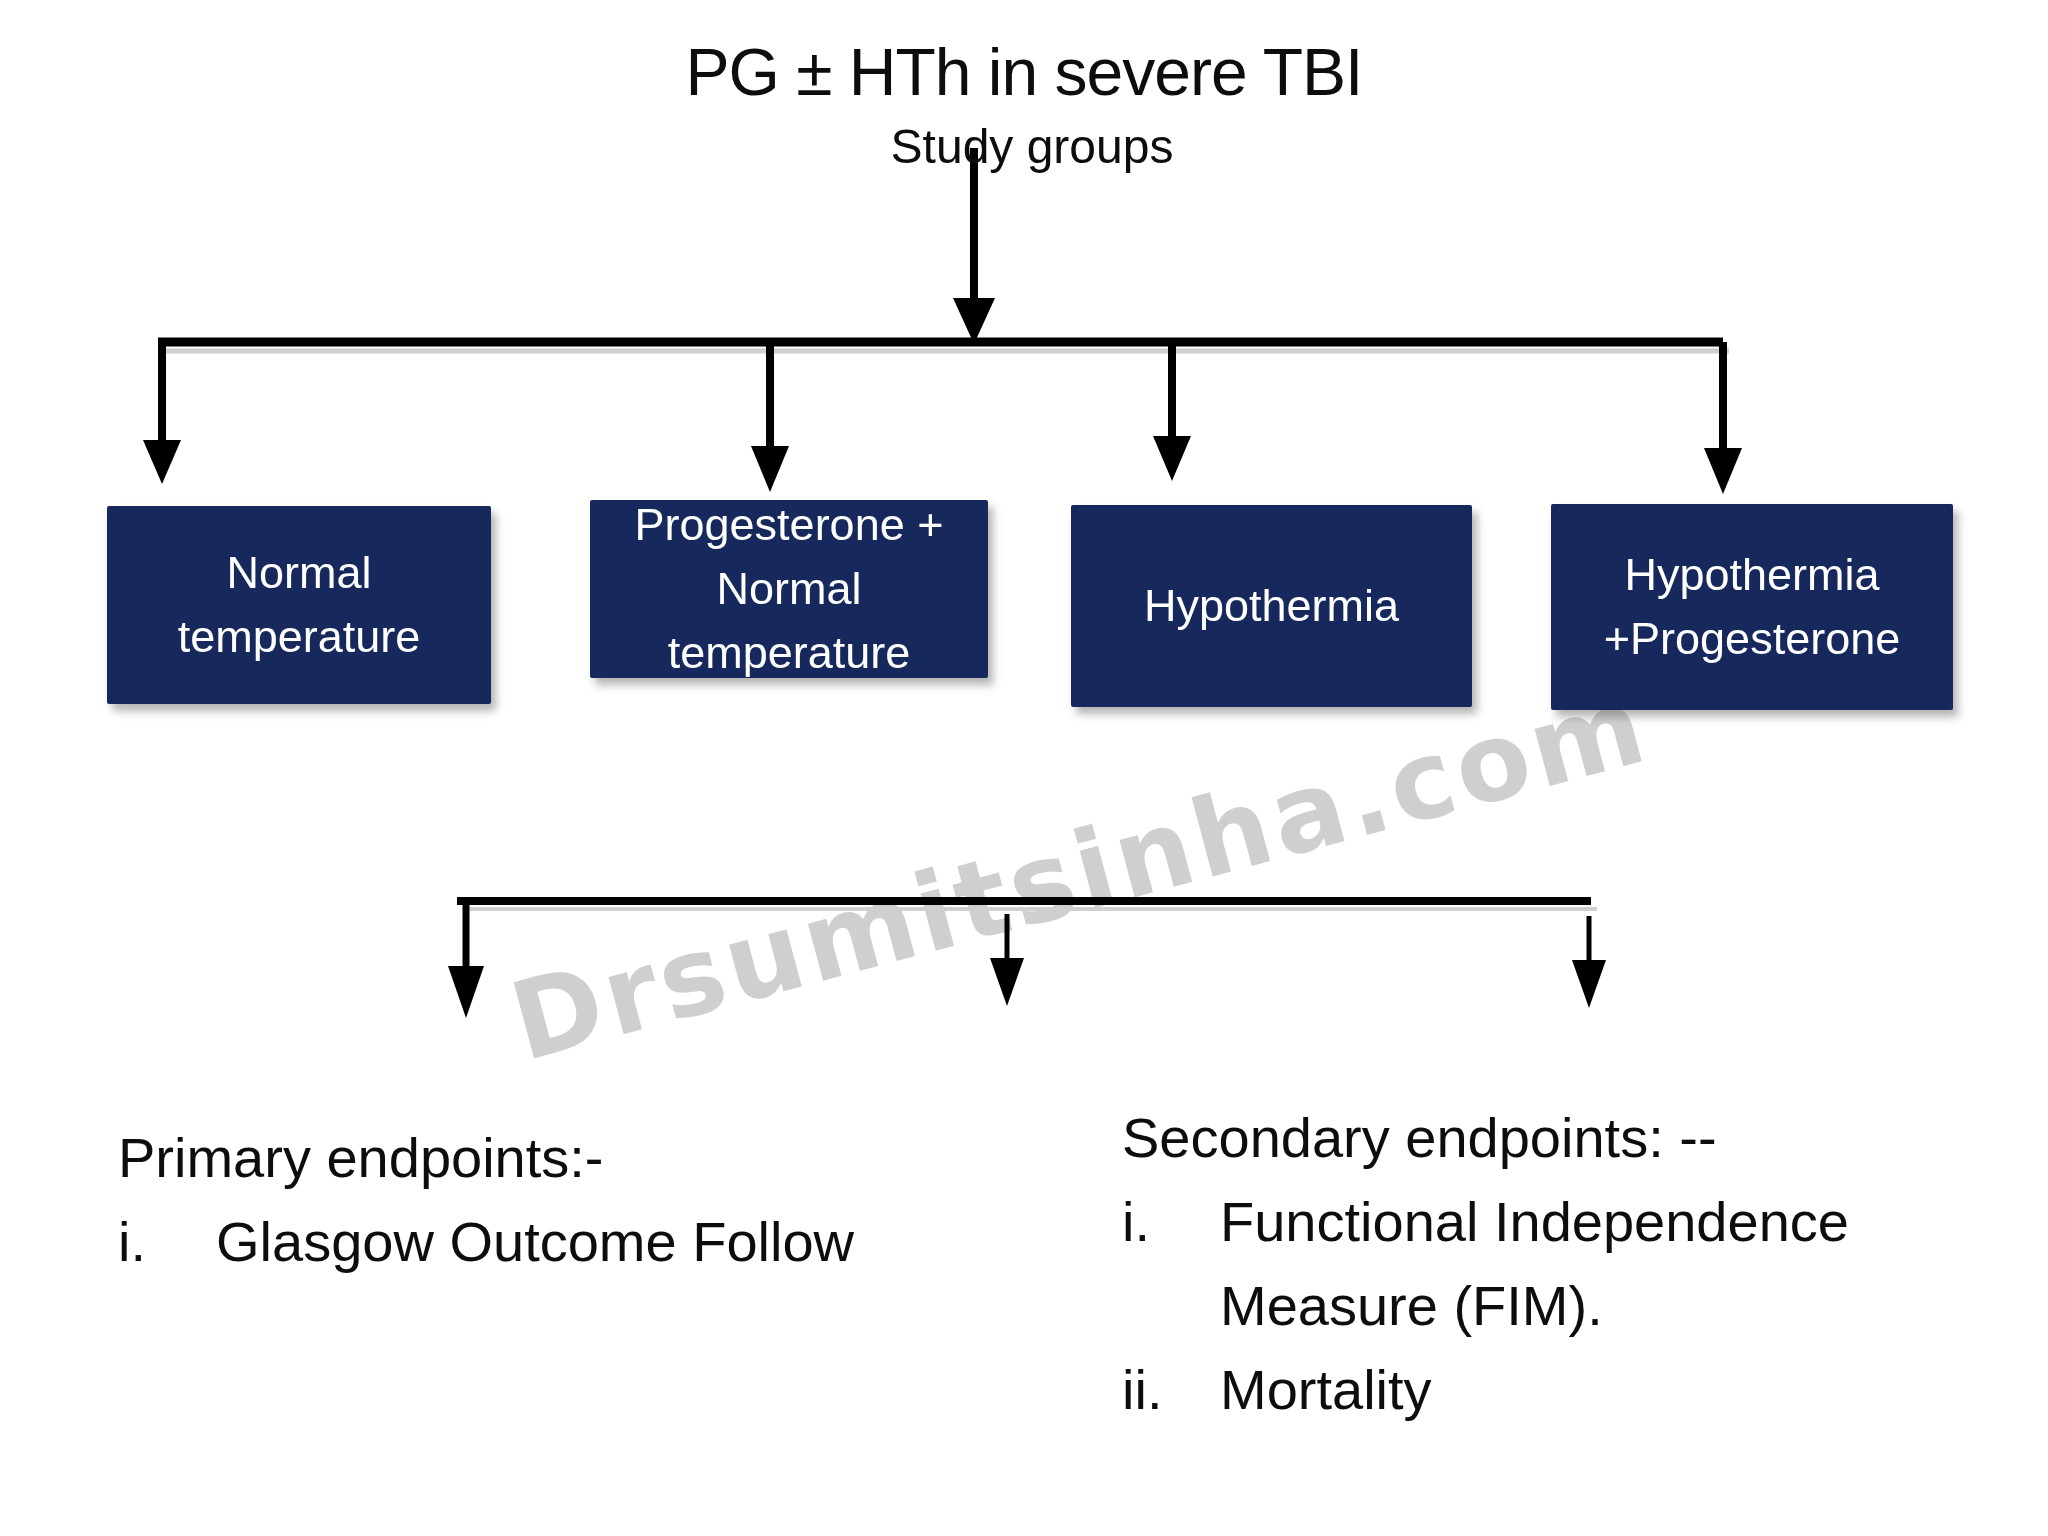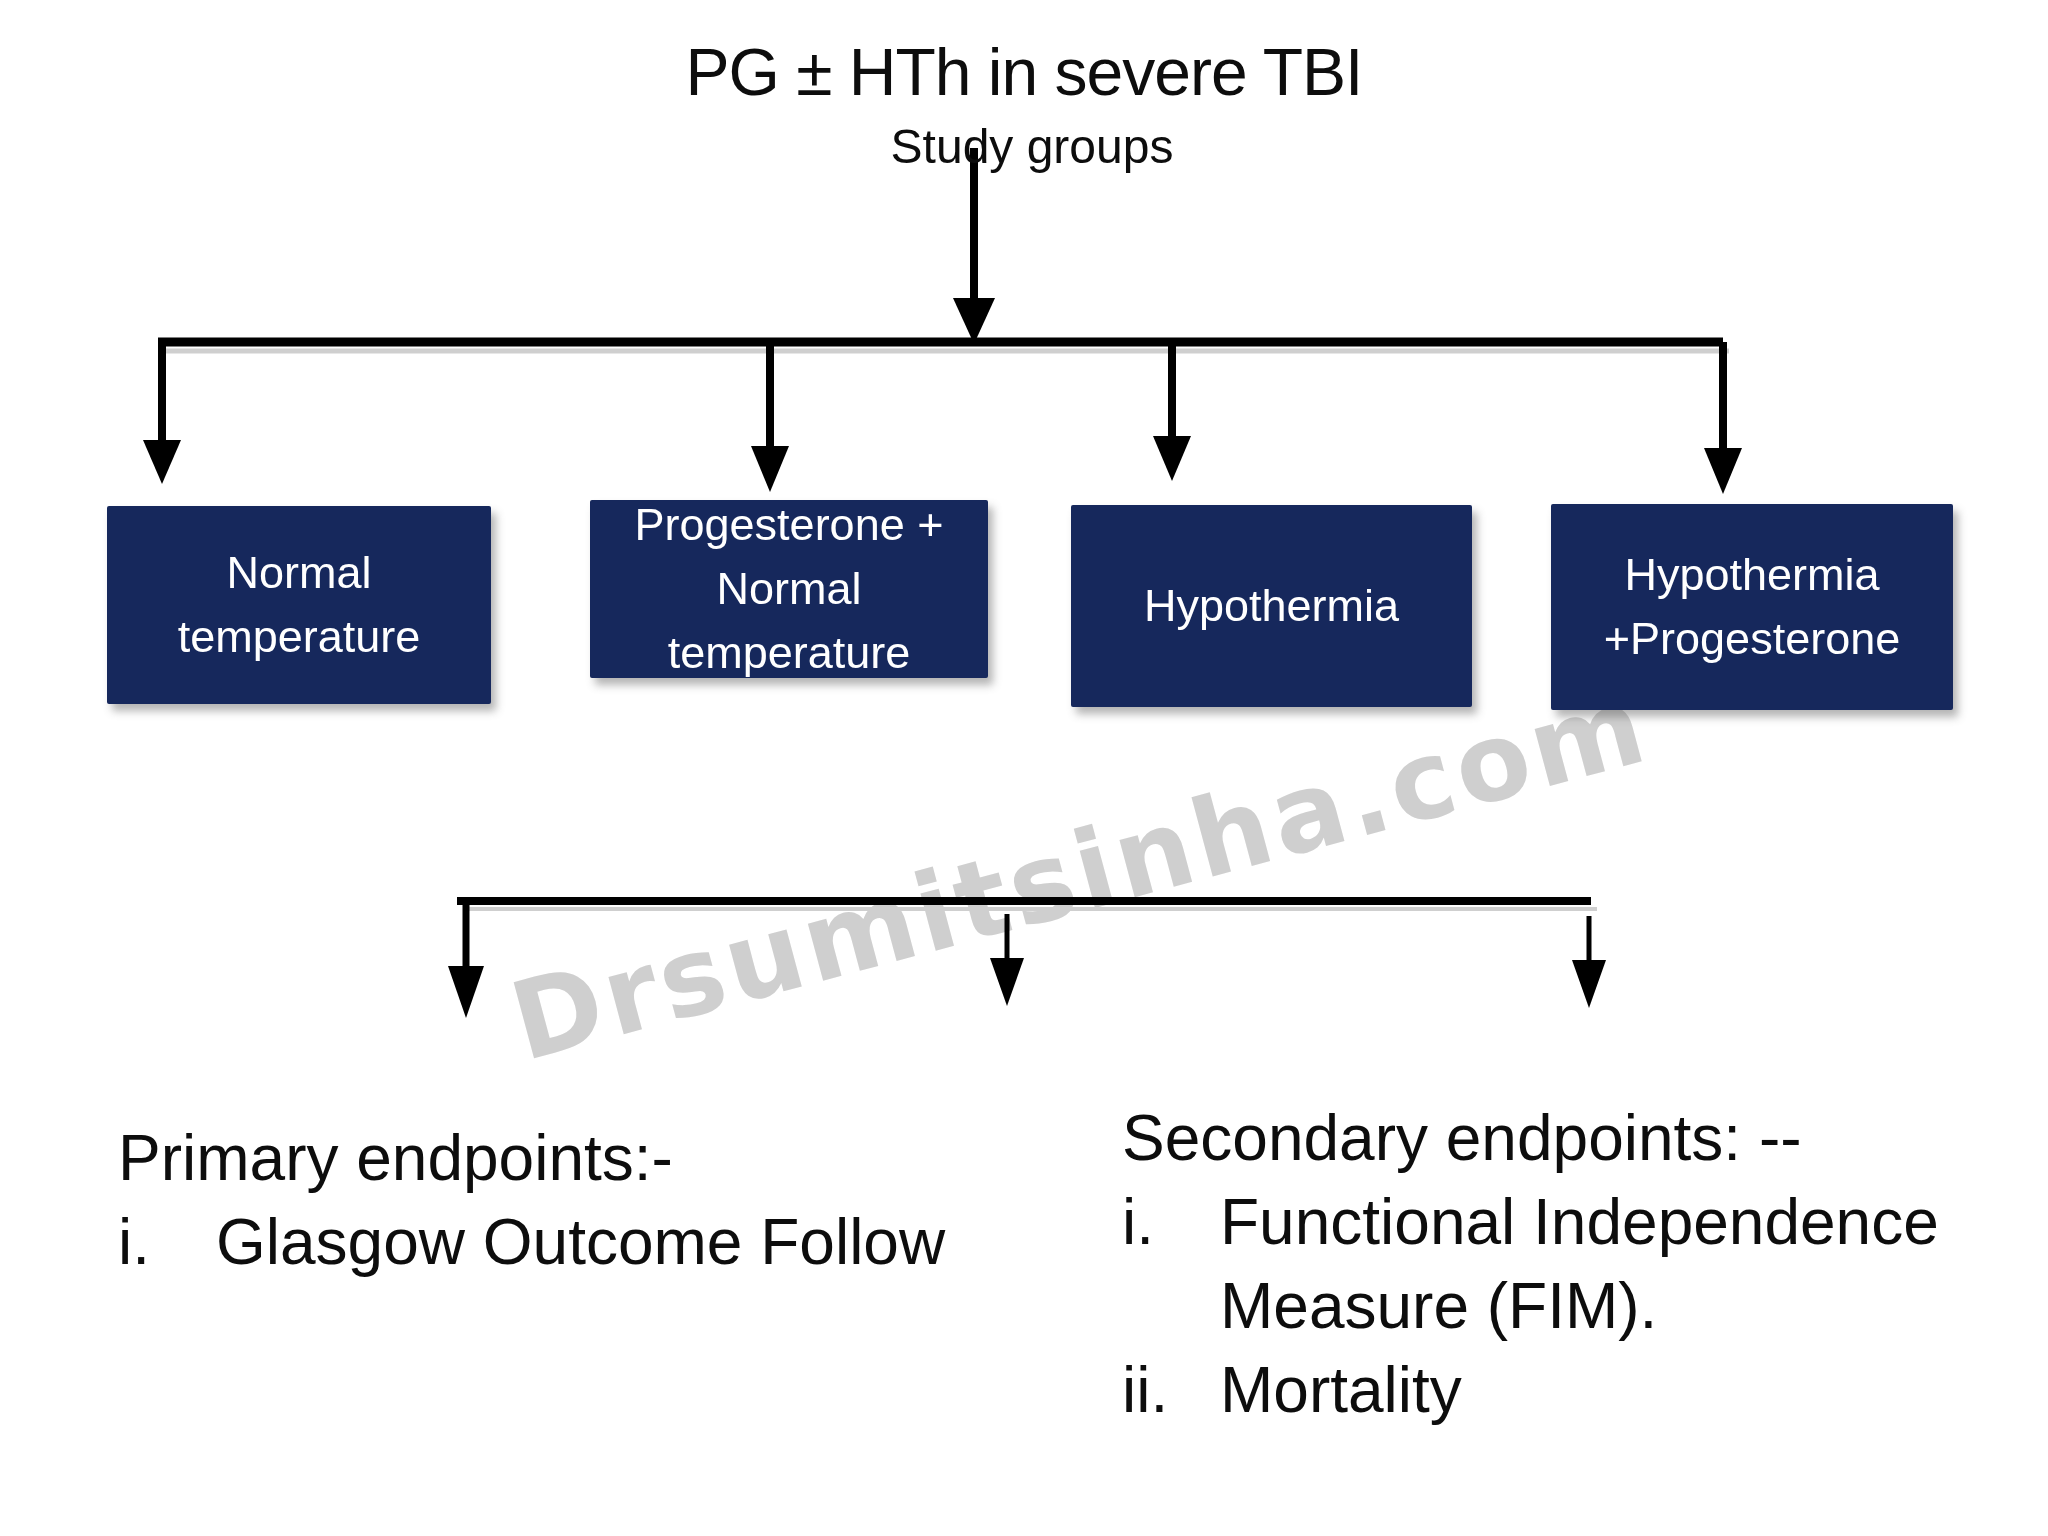--- a/index.html
+++ b/index.html
@@ -55,21 +55,21 @@
   }
   .gbox.b1{left:107px;top:506px;width:384px;height:198px;}
   .gbox.b2{left:590px;top:500px;width:398px;height:178px;}
   .gbox.b3{left:1071px;top:505px;width:401px;height:202px;}
   .gbox.b4{left:1551px;top:504px;width:402px;height:206px;}
   .followup{
     position:absolute;left:460px;top:782px;width:1145px;
     text-align:center;font-size:66px;line-height:90px;
     z-index:3;
   }
-  .ep-block{position:absolute;font-size:64px;line-height:84px;z-index:3;}
+  .ep-block{position:absolute;font-size:56px;line-height:84px;z-index:3;}
   .ep-block.left{left:118px;top:1116px;}
   .ep-block.right{left:1122px;top:1096px;}
   .ep-row{display:flex;}
   .ep-marker{width:98px;flex:0 0 auto;}
   .ep-text{flex:0 0 auto;white-space:nowrap;}
   svg .shadowline{stroke:#cfcfcf;}
   svg .mainline{stroke:var(--connector);}
   svg .head{fill:var(--connector);stroke:none;}
 </style>
 </head>

